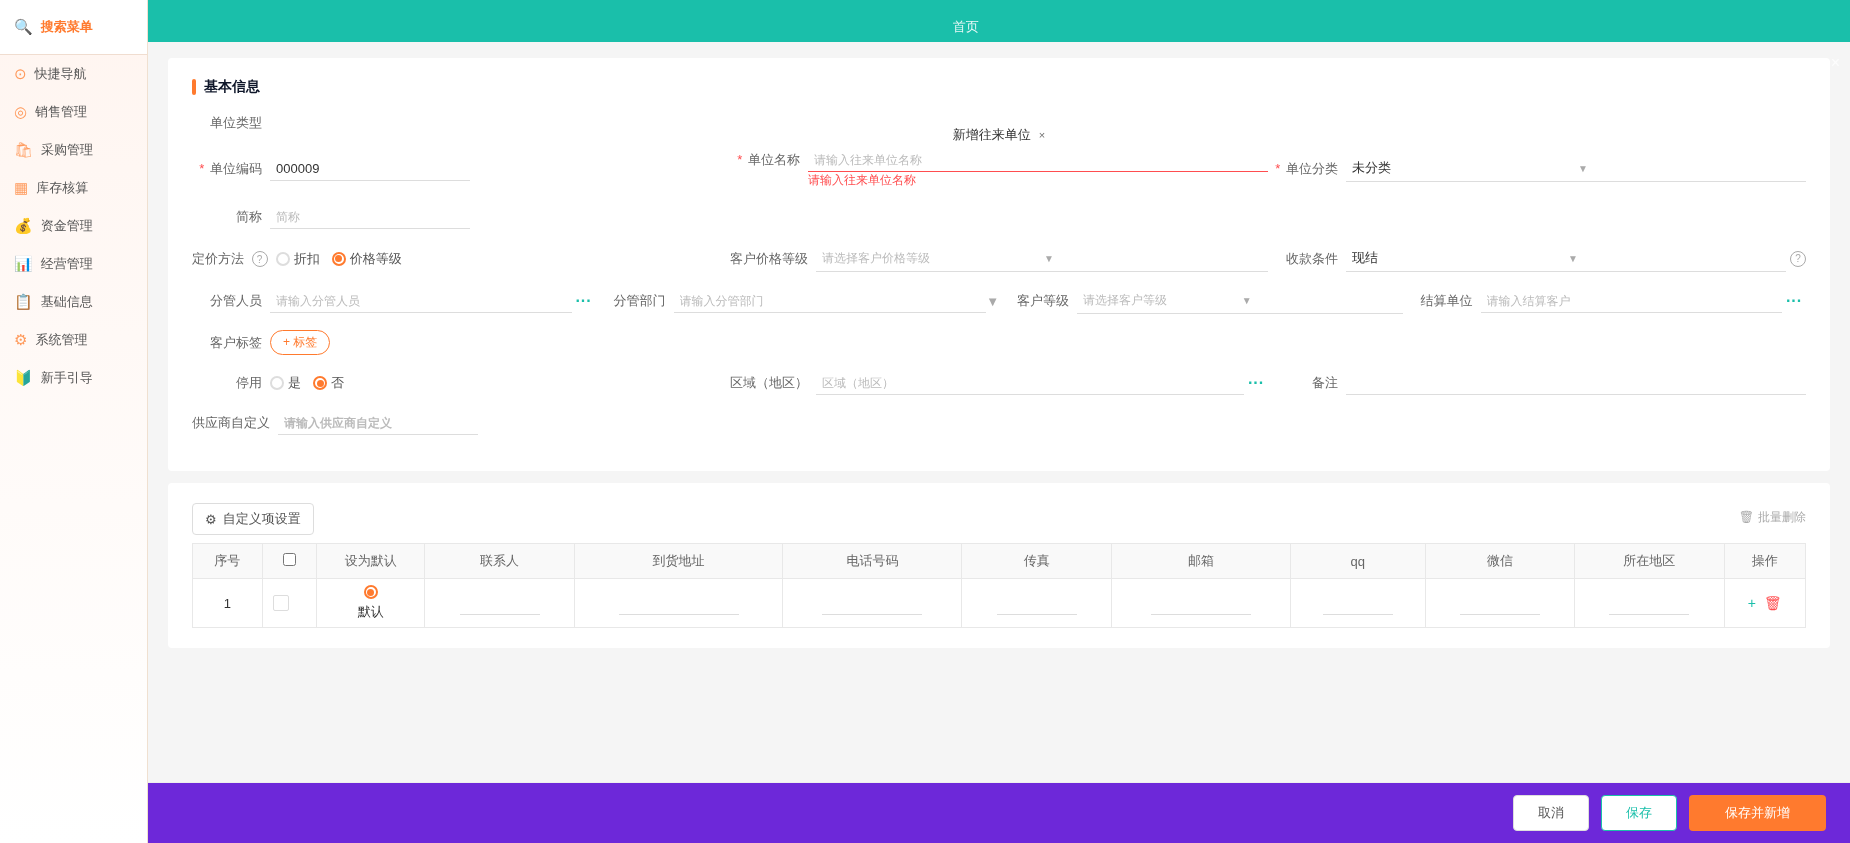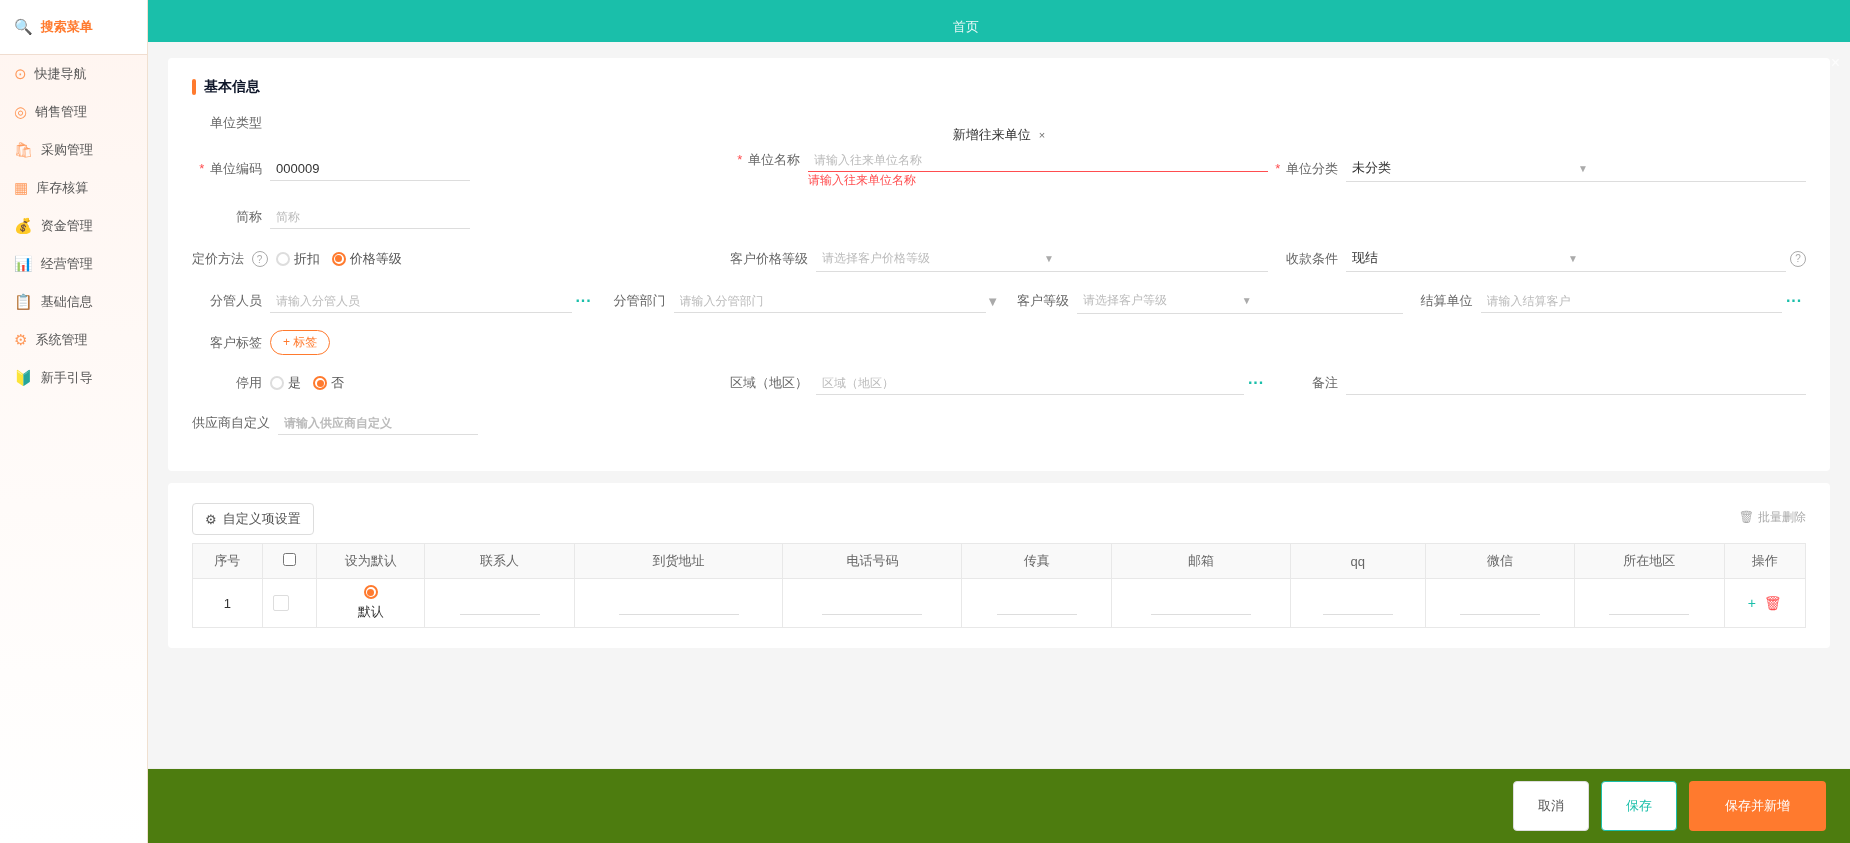--- a/index.html
+++ b/index.html
@@ -251,35 +251,35 @@
 
     
     .batch-delete {
       text-align: right; color: #aaa; font-size: 12px;
       margin-bottom: 4px; cursor: pointer;
       display: flex; align-items: center; justify-content: flex-end; gap: 4px;
     }
 
     
     .footer-bar {
-      background: #4d7c0f;
+      background: #6d28d9;
       border-top: 1px solid #eee;
       padding: 12px 24px;
       display: flex;
       justify-content: flex-end;
       gap: 12px;
       flex-shrink: 0;
     }
     .btn-cancel {
       padding: 8px 24px; border: 1px solid #ddd;
       background: white; color: #555; border-radius: 4px;
       cursor: pointer; font-size: 13px;
     }
     .btn-save {
-      padding: 15px 24px; border: none;
+      padding: 8px 24px; border: none;
       background: white; border: 1px solid #1abfaa;
       color: #1abfaa; border-radius: 4px;
       cursor: pointer; font-size: 13px;
     }
     .btn-save-new {
       padding: 8px 36px; border: none;
       background: #ff7a2e; color: white;
       border-radius: 4px; cursor: pointer; font-size: 13px;
     }
     .checkbox-cell {

